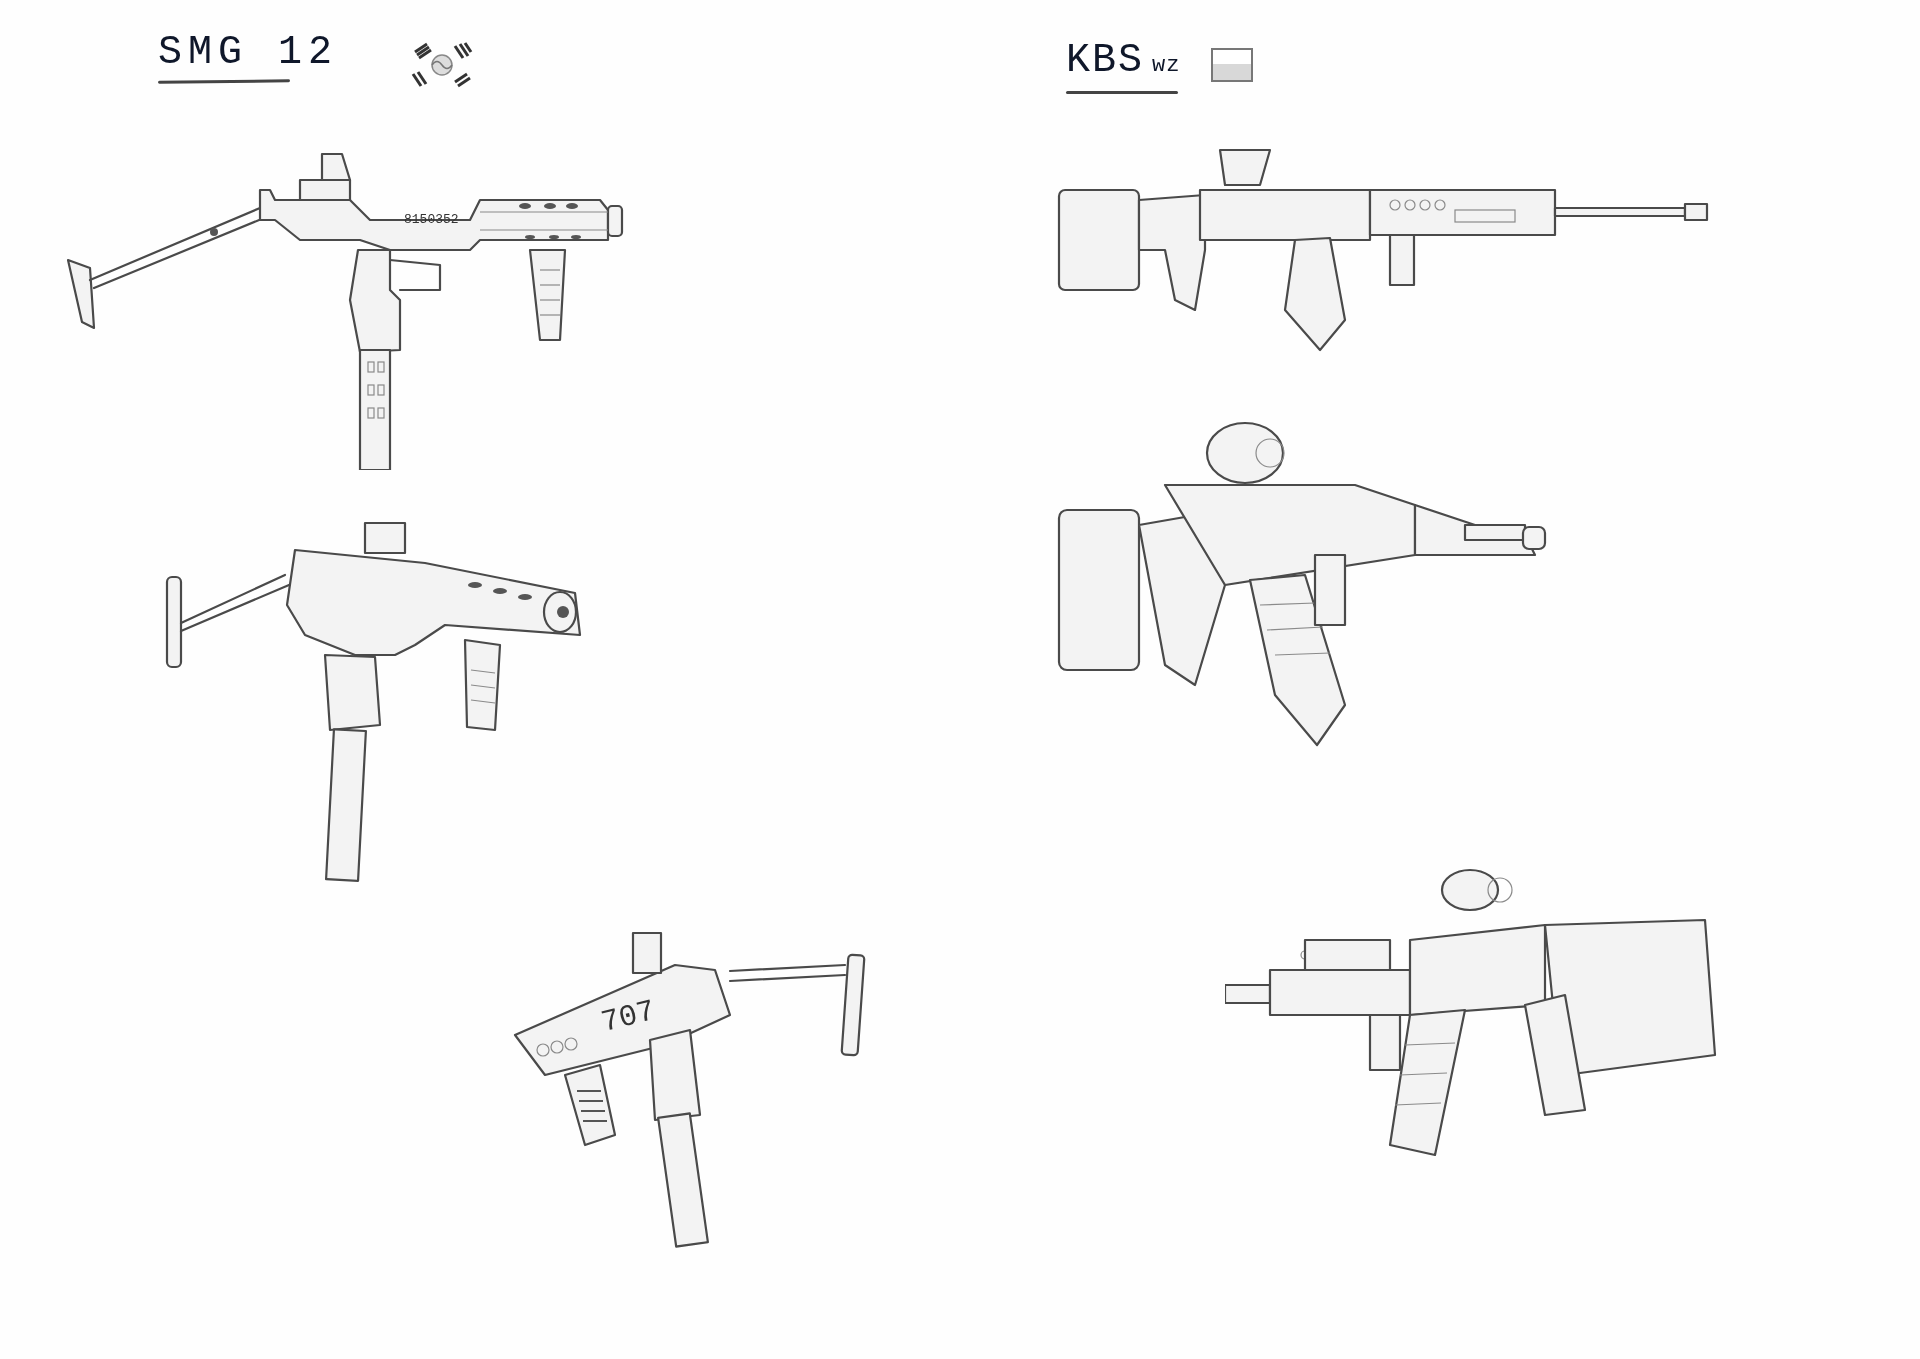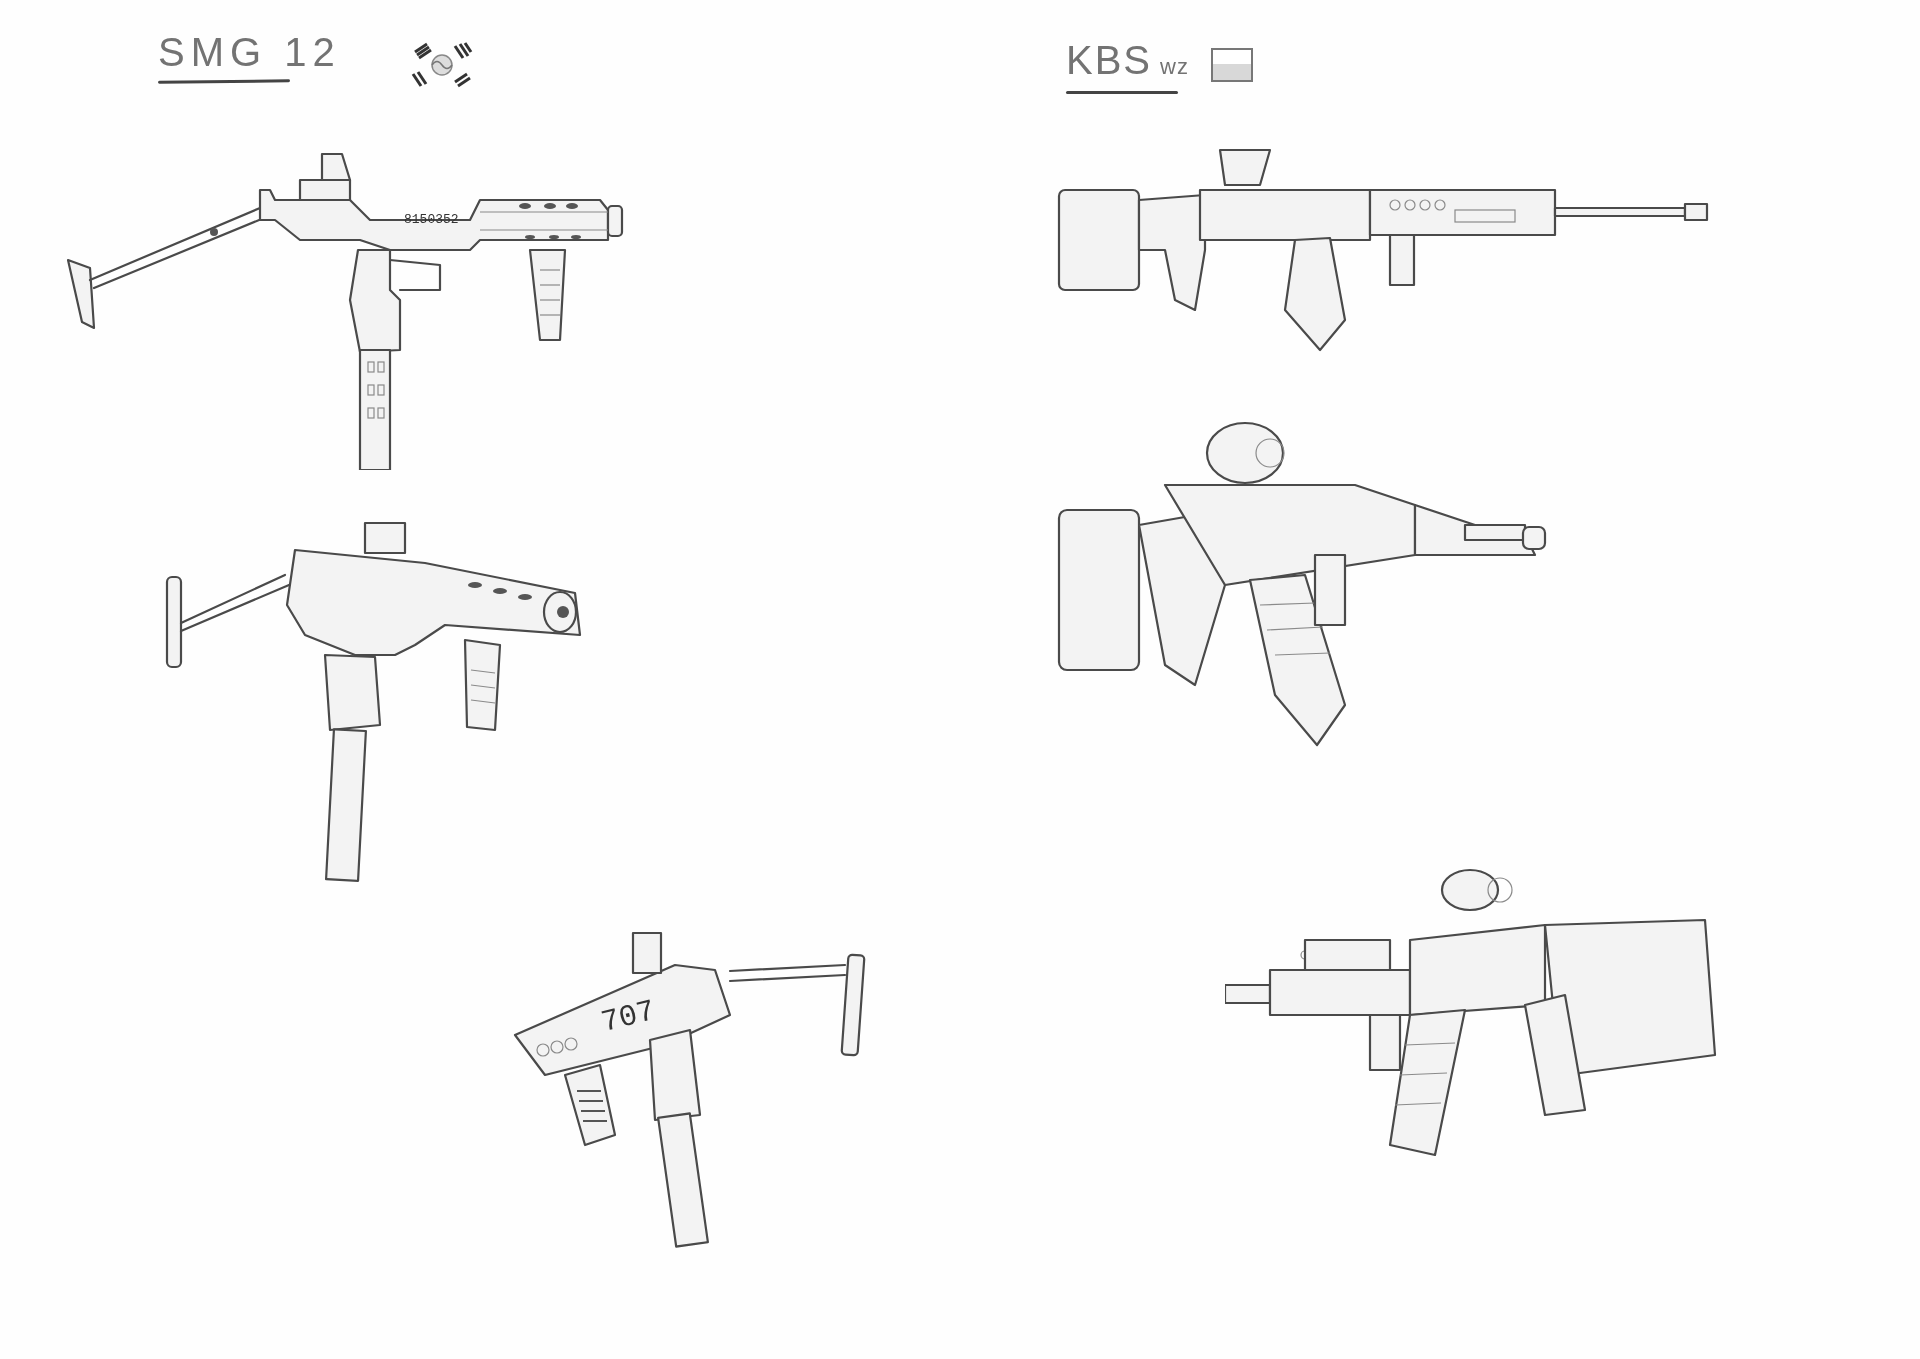--- a/index.html
+++ b/index.html
@@ -1,18 +1,18 @@
 <!DOCTYPE html>
 <html><head>
 <meta charset="utf-8">
 <style>
   html,body{margin:0;padding:0;background:#ffffff;}
   body{width:1920px;height:1359px;position:relative;overflow:hidden;font-family:"DejaVu Sans",sans-serif;}
   .sheet{position:absolute;inset:0;background:#fefefe;}
-  .title{position:absolute;font-family:Liberation Sans, sans-serif;color:#737373;letter-spacing:6px;font-weight:400;}
+  .title{position:absolute;font-family:Liberation Mono, monospace;color:#0f172a;letter-spacing:6px;font-weight:400;}
   .title-smg{left:158px;top:30px;font-size:40px;}
   .title-kbs{left:1066px;top:38px;font-size:40px;letter-spacing:2px;}
   .title-kbs .sub{font-size:22px;letter-spacing:1px;margin-left:8px;text-align:center;}
   .underline{position:absolute;height:3px;background:#444;border-radius:2px;}
   .ul-smg{left:158px;top:80px;width:132px;transform:rotate(-0.6deg);}
   .ul-kbs{left:1066px;top:91px;width:112px;}
   .flag-kr{position:absolute;left:407px;top:40px;width:70px;height:50px;}
   .flag-pl{position:absolute;left:1211px;top:48px;width:42px;height:34px;border:2px solid #777;box-sizing:border-box;background:linear-gradient(#fff 0 48%, #d8d8d8 48% 100%);}
   .sketch{position:absolute;}
   svg .ln{fill:none;stroke:#4a4a4a;stroke-width:2.2;stroke-linejoin:round;stroke-linecap:round;}

